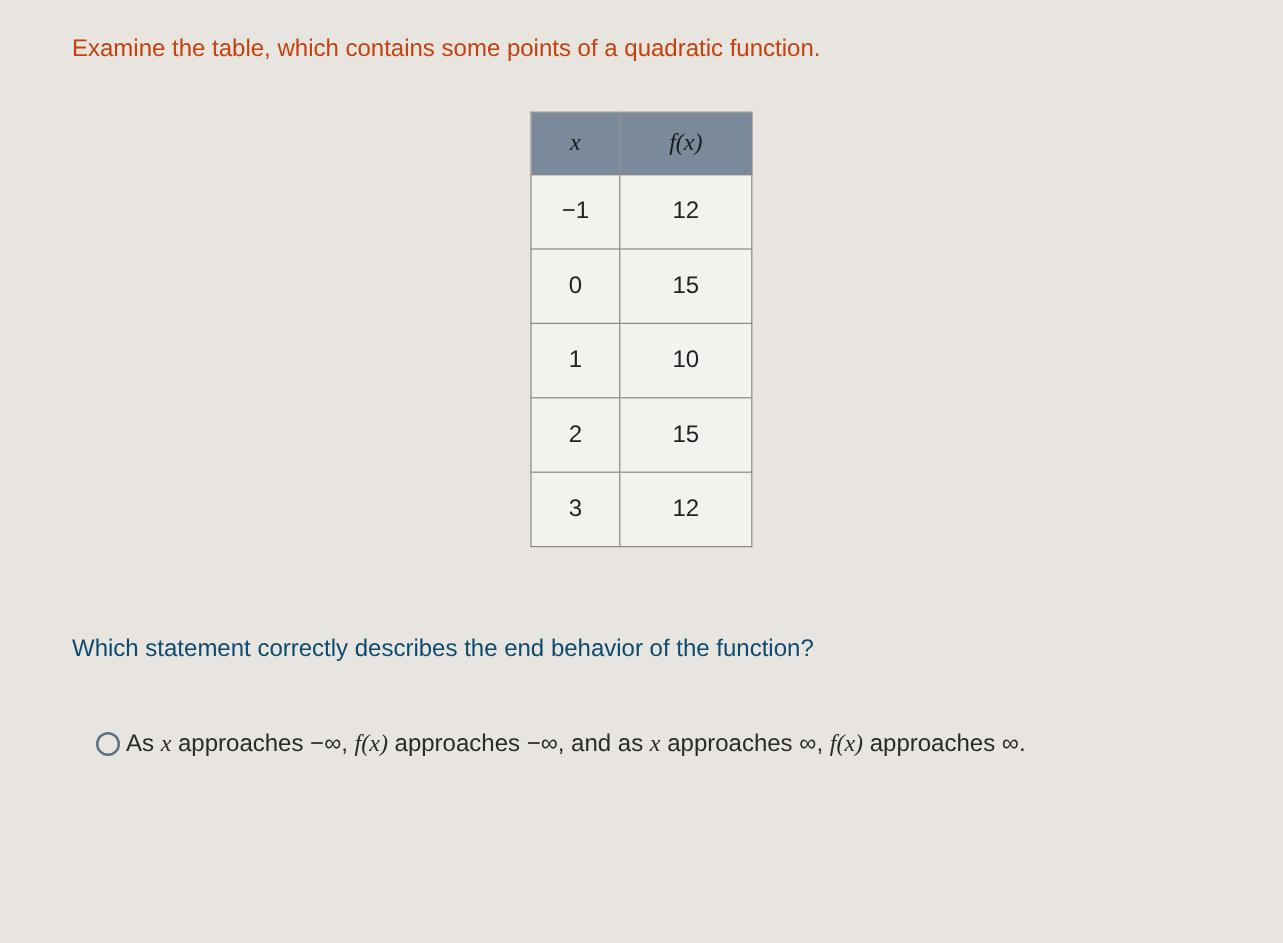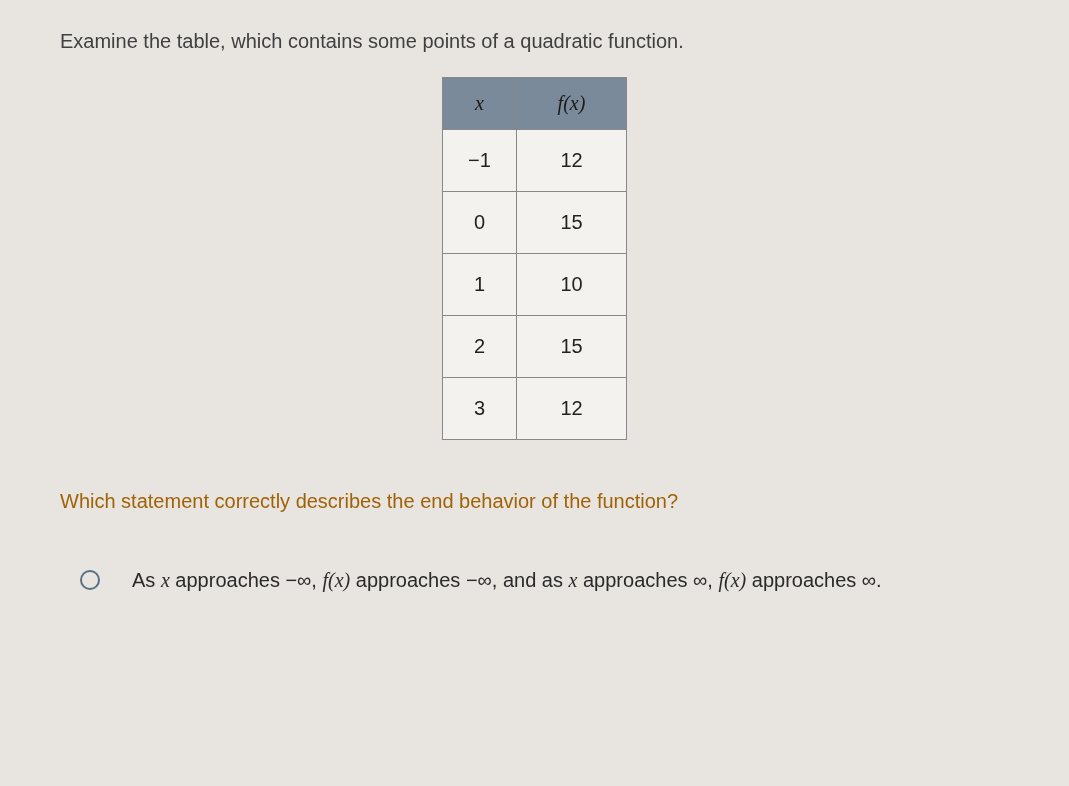--- a/index.html
+++ b/index.html
@@ -11,22 +11,22 @@
       font-family: Arial, Helvetica, sans-serif;
       background: #e8e5e0;
       width: 1069px;
       height: 786px;
       padding: 30px 60px;
       color: #2a2a2a;
       position: relative;
     }
     .instruction {
       font-size: 20px;
-      color: #404040;
-      margin-bottom: 24px;
+      color: #c2410c;
+      margin-bottom: 40px;
       font-weight: 400;
     }
     .table-wrap {
       display: flex;
       justify-content: center;
       margin-bottom: 40px;
     }
     table {
       border-collapse: collapse;
       background: #f4f2ee;
@@ -47,28 +47,28 @@
     }
     th.col-x { width: 74px; }
     th.col-fx { width: 110px; }
     td {
       height: 62px;
       font-family: Arial, sans-serif;
       color: #222;
     }
     .question {
       font-size: 20px;
-      color: #a16207;
-      margin-top: 50px;
+      color: #0c4a6e;
+      margin-top: 74px;
       margin-bottom: 50px;
     }
     .option-row {
       display: flex;
       align-items: center;
-      gap: 32px;
+      gap: 5px;
       padding-left: 20px;
     }
     .radio {
       width: 20px;
       height: 20px;
       flex: 0 0 20px;
       border: 2px solid #5b6f84;
       border-radius: 50%;
       background: transparent;
     }

